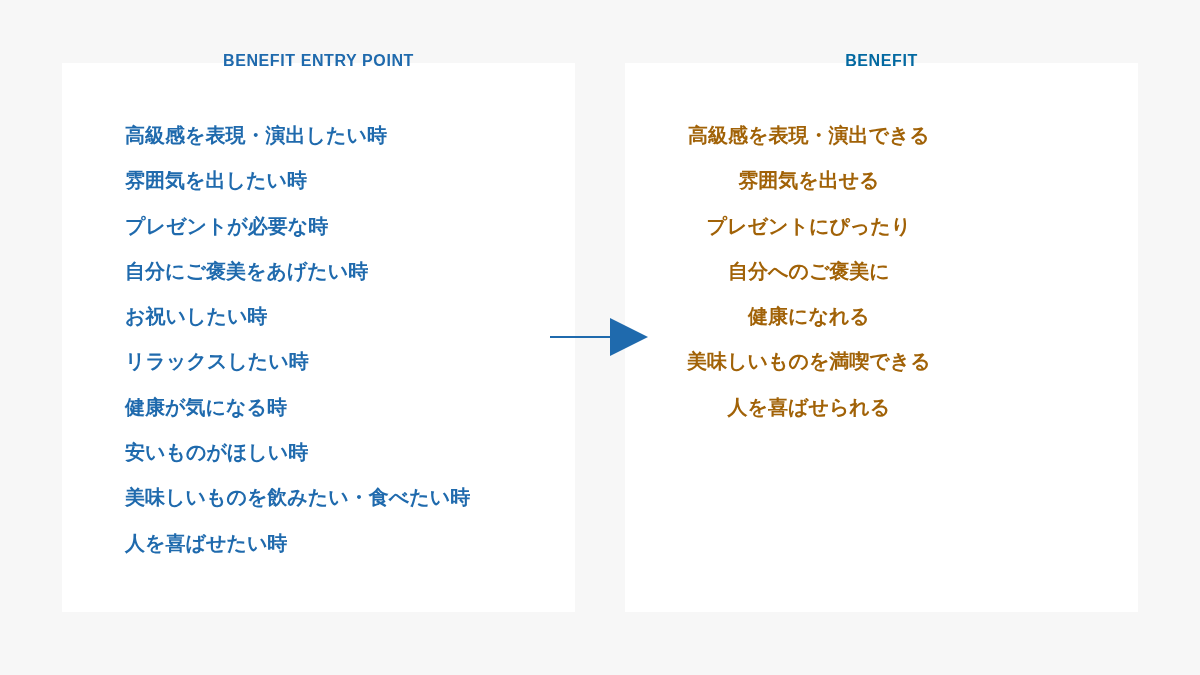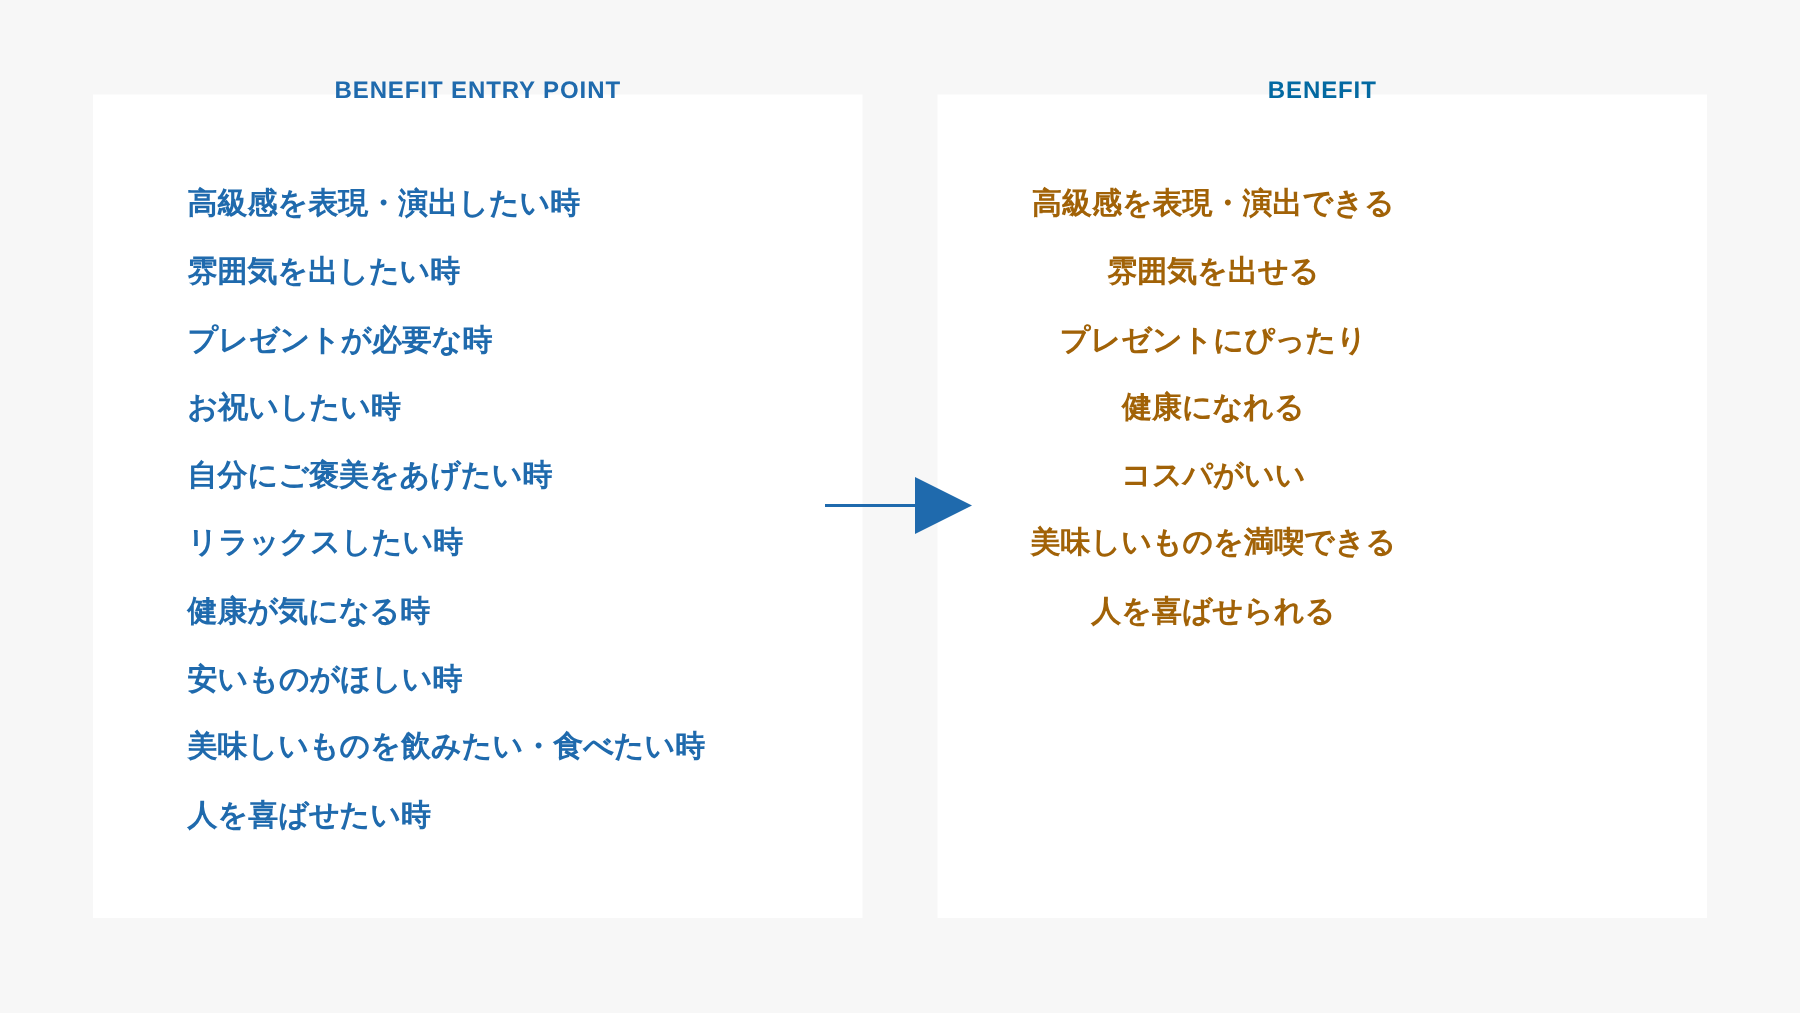--- a/index.html
+++ b/index.html
@@ -32,35 +32,35 @@
 <div class="panel left"></div>
 <div class="panel right"></div>
 
 <div class="heading left">BENEFIT ENTRY POINT</div>
 <div class="heading right">BENEFIT</div>
 
 <ul class="list left">
   <li>高級感を表現・演出したい時</li>
   <li>雰囲気を出したい時</li>
   <li>プレゼントが必要な時</li>
+  <li>自分にご褒美をあげたい時</li>
   <li>お祝いしたい時</li>
-  <li>自分にご褒美をあげたい時</li>
   <li>リラックスしたい時</li>
   <li>健康が気になる時</li>
   <li>安いものがほしい時</li>
   <li>美味しいものを飲みたい・食べたい時</li>
   <li>人を喜ばせたい時</li>
 </ul>
 
 <svg class="arrow" viewBox="0 0 100 40">
   <line x1="0" y1="19" x2="62" y2="19" stroke="#1f6aad" stroke-width="2"></line>
   <polygon points="60,0 98,19 60,38" fill="#1f6aad"></polygon>
 </svg>
 
 <ul class="list right">
   <li>高級感を表現・演出できる</li>
   <li>雰囲気を出せる</li>
   <li>プレゼントにぴったり</li>
+  <li>自分へのご褒美に</li>
   <li>健康になれる</li>
-  <li>コスパがいい</li>
   <li>美味しいものを満喫できる</li>
   <li>人を喜ばせられる</li>
 </ul>
 
 </body></html>

